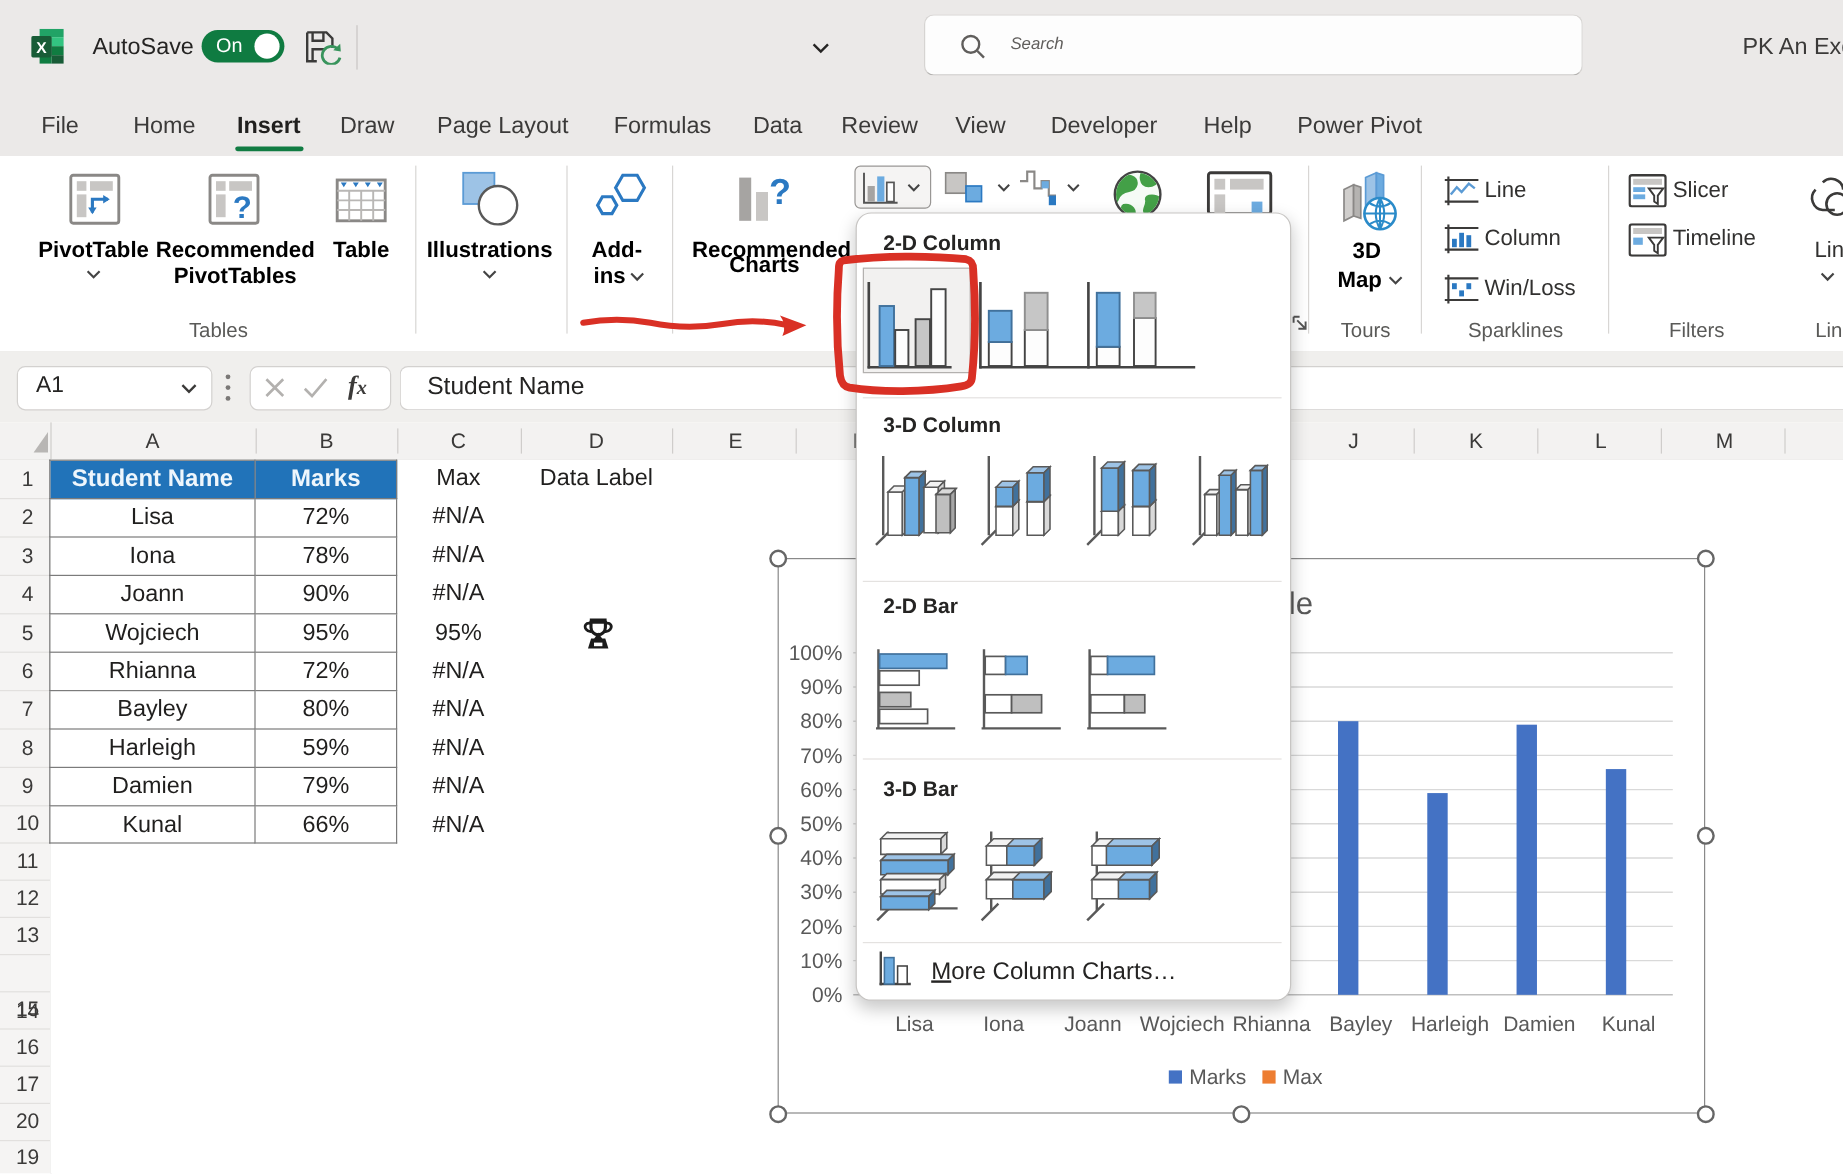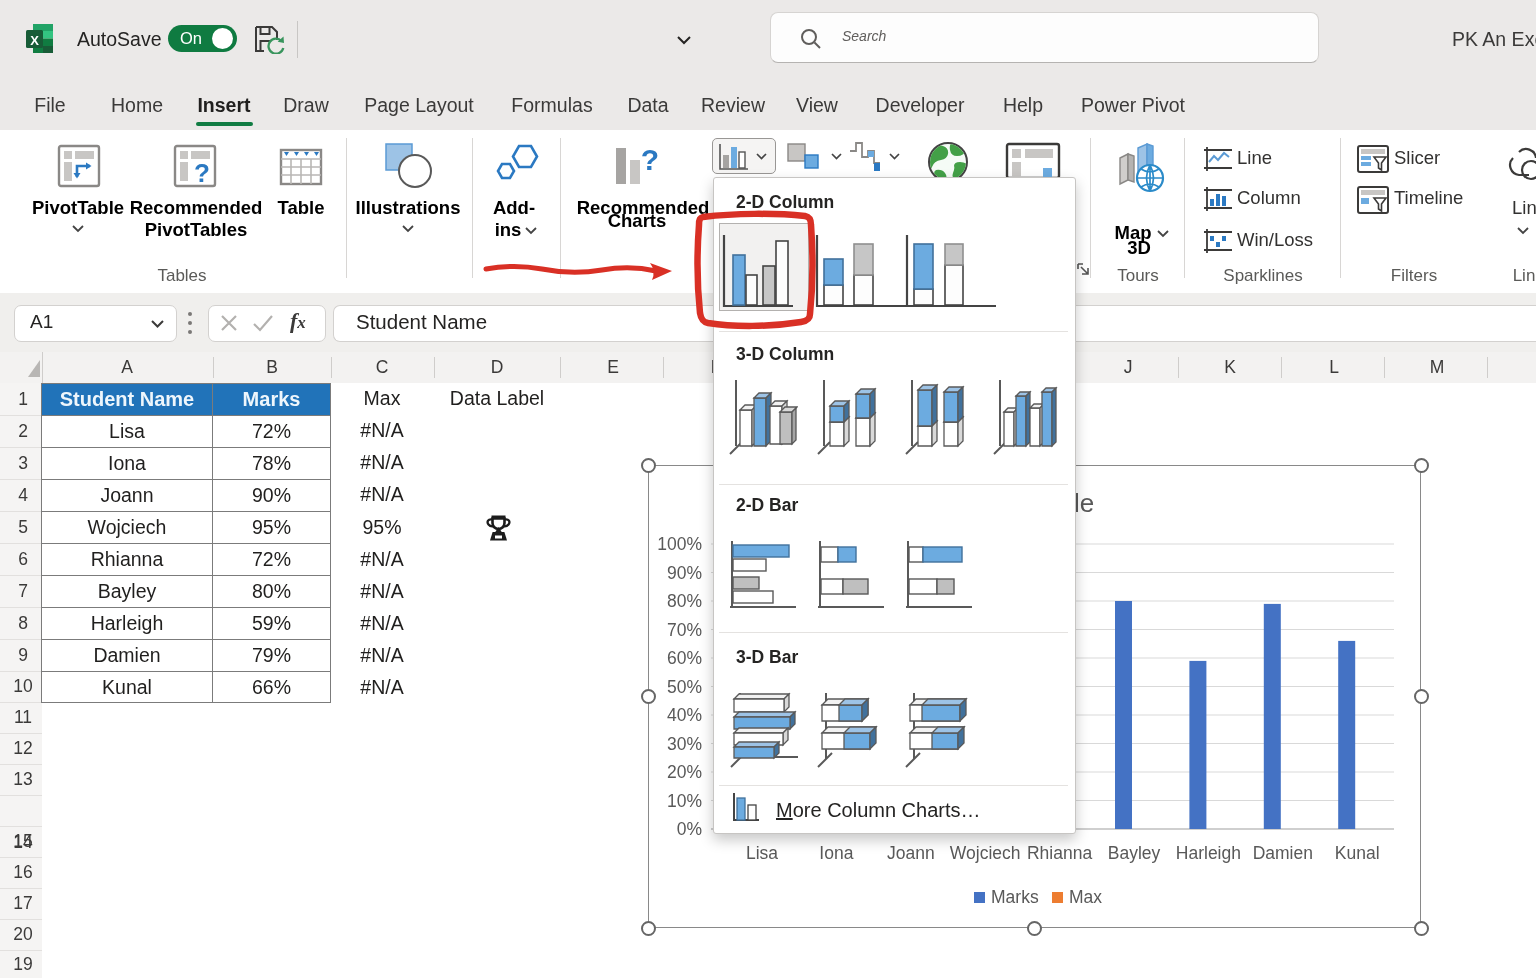--- a/index.html
+++ b/index.html
@@ -21,21 +21,21 @@
   #rowhdr{left:0;top:383px;width:42px;height:595px;background:#f5f4f3;border-right:1px solid #d0cecc;}
   .rn{position:absolute;left:0px;width:46px;text-align:center;font-size:17.5px;color:#3b3a39;}
   .rline{position:absolute;left:0;width:42px;height:1px;background:#e2e0de;}
   #grid{left:42px;top:383px;width:1494px;height:595px;background:#ffffff;}
   table.xl{border-collapse:collapse;position:absolute;left:0;top:0;}
   table.xl td{padding:0;text-align:center;vertical-align:middle;font-size:19.5px;color:#201f1e;border:1px solid #7b7b7b;}
   table.xl td.hdr{background:#2173b9;color:#eef6fc;font-weight:bold;font-size:20px;}
   .cellfree{position:absolute;transform:translateX(-50%);font-size:19.5px;color:#201f1e;white-space:nowrap;}
   #chart{left:648px;top:465px;width:773px;height:463px;background:#fff;border:1px solid #898989;box-sizing:border-box;}
   .handle{position:absolute;width:15px;height:15px;border-radius:50%;background:#fff;border:2.5px solid #666;box-sizing:border-box;}
-  #menu{left:713px;top:177px;width:361px;height:655px;background:#fff;border:1px solid #c7c5c3;border-radius:3px;box-shadow:0 6px 14px rgba(0,0,0,.22);}
+  #menu{left:713px;top:177px;width:361px;height:655px;background:#fff;border:1px solid #c7c5c3;border-radius:13px;box-shadow:0 6px 14px rgba(0,0,0,.22);}
   .mhdr{position:absolute;left:22px;font-size:17.5px;font-weight:bold;color:#252423;}
   .mdiv{position:absolute;left:5px;width:349px;height:1px;background:#e4e2e0;}
   svg{display:block;}
   .nowrap{white-space:nowrap;}
 </style>
 </head>
 <body>
 <div id="root">
   <div id="topbar" class="abs">
 
@@ -211,21 +211,21 @@
     </svg>
 
     <svg class="abs" style="left:1114px;top:12px;" width="52" height="52" viewBox="0 0 52 52">
       <path d="M6 16 l8 -4 v26 l-8 4 z" fill="#d0cecc" stroke="#8a8886" stroke-width="1.4"></path>
       <path d="M14 12 l6 2 v26 l-6 -2 z" fill="#b5b3b1" stroke="#8a8886" stroke-width="1.4"></path>
       <path d="M24 6 l9 -4 v30 l-9 4 z" fill="#9dc3e6" stroke="#5b9bd5" stroke-width="1.4"></path>
       <path d="M33 2 l6 2 v30 l-6 -4 z" fill="#6cabe0" stroke="#5b9bd5" stroke-width="1.4"></path>
       <circle cx="36" cy="36" r="13" fill="#fff" stroke="#2b8bc9" stroke-width="2.2"></circle>
       <path d="M36 23 v26 M23 36 h26 M27 27 q9 6 18 0 M27 45 q9 -6 18 0 M36 23 q-7 13 0 26 M36 23 q7 13 0 26" fill="none" stroke="#2b8bc9" stroke-width="1.7"></path>
     </svg>
-    <div class="btxt" style="left:1139px;top:68px;margin-top:39px;">3D</div>
+    <div class="btxt" style="left:1139px;top:68px;">3D</div>
     <div class="btxt" style="left:1133px;top:92px;">Map</div>
     <svg class="abs" style="left:1156px;top:99px;" width="14" height="10" viewBox="0 0 14 10">
         <path d="M2 2 l5 5 l5-5" fill="none" stroke="#444" stroke-width="1.8"></path>
       </svg>
     <div class="grplbl" style="left:1138px;">Tours</div>
     <div class="rsep" style="left:1090px;"></div>
 
     <svg class="abs" style="left:1203px;top:16px;" width="30" height="26" viewBox="0 0 30 26">
       <path d="M4 1 v24 M1 4 h28 M1 22 h28" stroke="#3b3a39" stroke-width="1.8"></path>
       <path d="M6 16 l5 -6 4 4 6 -7 5 4" fill="none" stroke="#5b9bd5" stroke-width="2"></path>

